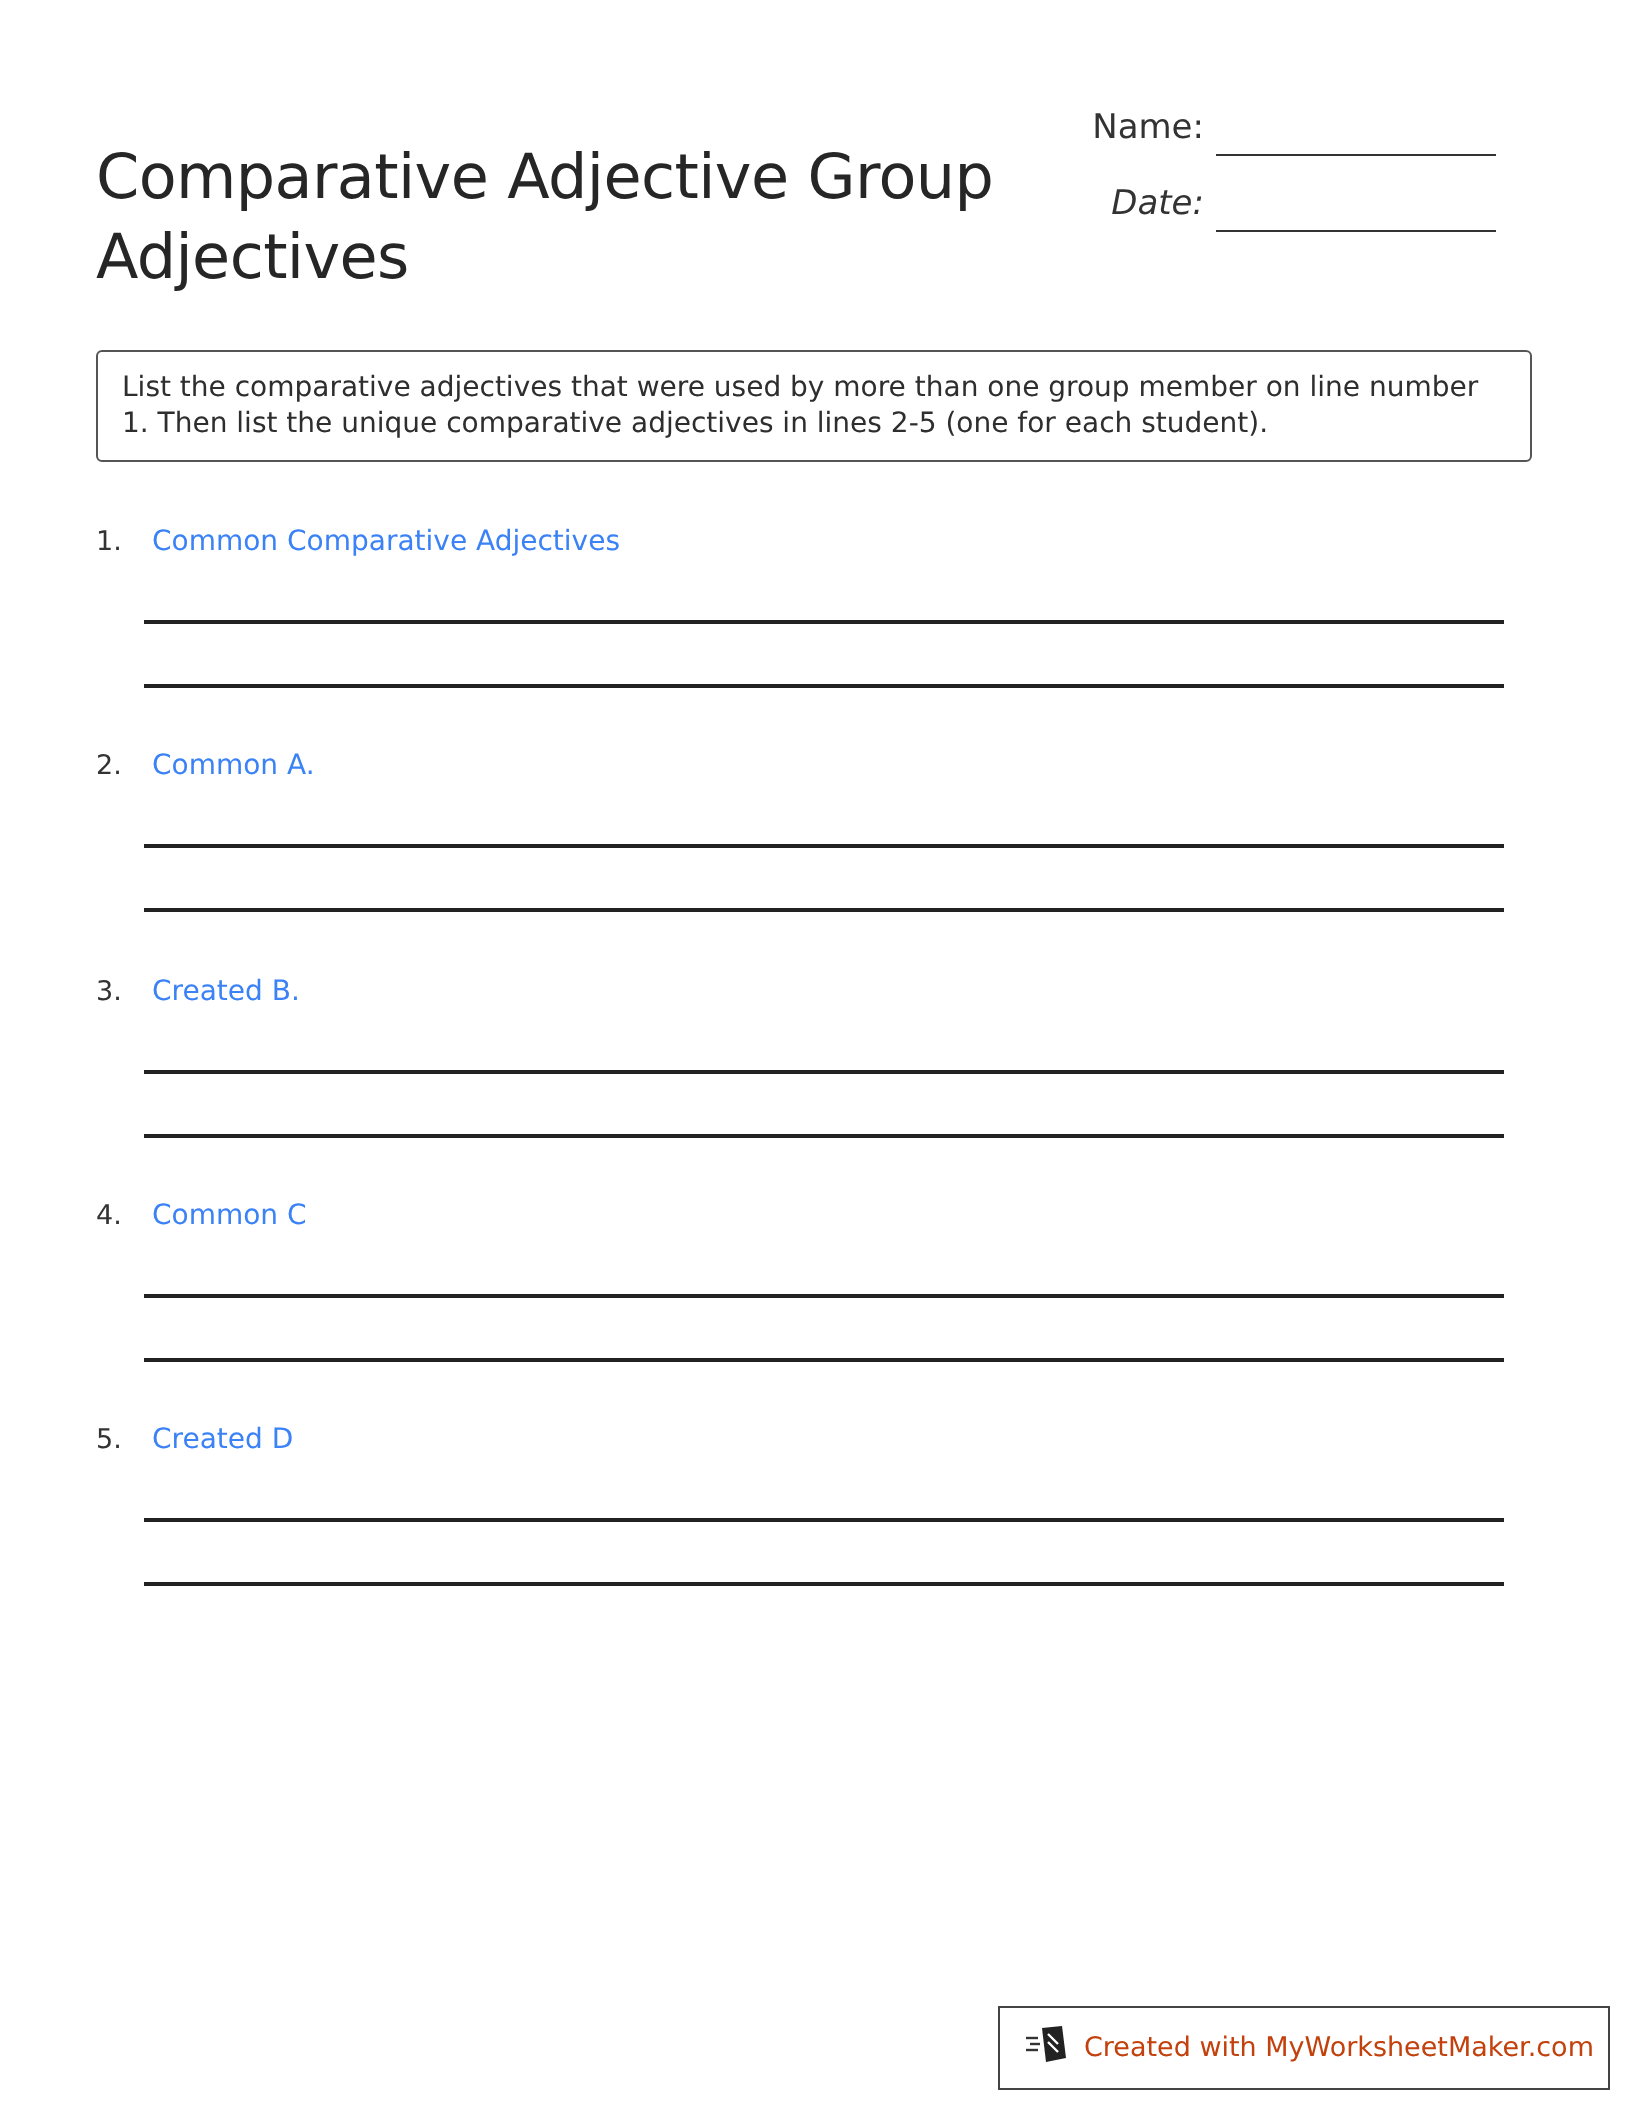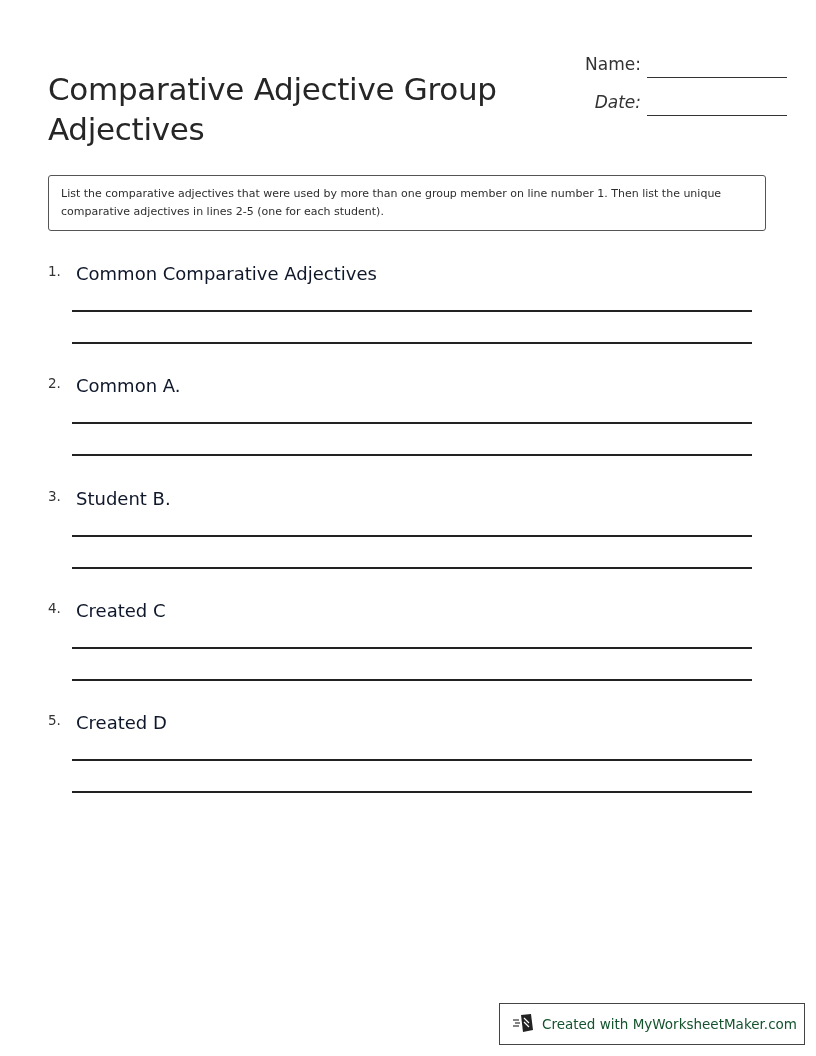--- a/index.html
+++ b/index.html
@@ -1,32 +1,32 @@
 <!DOCTYPE html>
 <html><head>
 <meta charset="utf-8">
 <style>
   html, body { margin: 0; padding: 0; background: #ffffff; }
   body { width: 816px; height: 1056px; position: relative; overflow: hidden;
          font-family: "DejaVu Sans", sans-serif; color: #2b2b2b; }
   .title { position: absolute; left: 48px; top: 48px; width: 470px;
            font-size: 31px; line-height: 40px; font-weight: normal; color: #262626; letter-spacing: -0.3px; }
-  .meta-row { position: absolute; left: 567px; width: 220px; height: 30px; }
+  .meta-row { position: absolute; left: 528px; width: 220px; height: 30px; }
   .meta-label { position: absolute; right: 146px; bottom: 4px; font-size: 17px; color: #333; }
   .meta-line { position: absolute; right: 0; bottom: 0; width: 140px; border-bottom: 1.5px solid #333; }
   .instructions { position: absolute; left: 48px; top: 175px; width: 718px; height: 56px;
                   box-sizing: border-box; border: 1.5px solid #555; border-radius: 3px;
-                  padding: 9px 12px; font-size: 11px; line-height: 18px; color: #2e2e2e; }
+                  padding: 9px 12px; font-size: 14px; line-height: 18px; color: #2e2e2e; }
   .item { position: absolute; left: 48px; width: 704px; }
   .item-num { position: absolute; left: 0; top: 0; font-size: 13.5px; color: #333; }
-  .item-label { position: absolute; left: 28px; top: 0; font-size: 18px; color: #0f172a; }
+  .item-label { position: absolute; left: 28px; top: 0; font-size: 14px; color: #3b82f6; }
   .answer-line { position: absolute; left: 24px; width: 680px; border-bottom: 2px solid #222; }
   .badge { position: absolute; left: 499px; top: 1003px; width: 306px; height: 42px;
            box-sizing: border-box; border: 1.5px solid #444; display: flex; align-items: center;
-           padding-left: 12px; font-size: 13.5px; color: #14532d; }
+           padding-left: 12px; font-size: 13.5px; color: #c2410c; }
   .badge svg { margin-right: 6px; }
 </style>
 </head>
 <body>
 
 <h1 class="title">Comparative Adjective Group Adjectives</h1>
 
 <div class="meta-row" style="top:48px;">
   <span class="meta-label">Name:</span>
   <span class="meta-line"></span>
@@ -49,28 +49,28 @@
 
 <div class="item" style="top:375px;">
   <span class="item-num">2.</span>
   <span class="item-label">Common A.</span>
   <div class="answer-line" style="top:47px;"></div>
   <div class="answer-line" style="top:79px;"></div>
 </div>
 
 <div class="item" style="top:488px;">
   <span class="item-num">3.</span>
-  <span class="item-label">Student B.</span>
+  <span class="item-label">Created B.</span>
   <div class="answer-line" style="top:47px;"></div>
   <div class="answer-line" style="top:79px;"></div>
 </div>
 
 <div class="item" style="top:600px;">
   <span class="item-num">4.</span>
-  <span class="item-label">Created C</span>
+  <span class="item-label">Common C</span>
   <div class="answer-line" style="top:47px;"></div>
   <div class="answer-line" style="top:79px;"></div>
 </div>
 
 <div class="item" style="top:712px;">
   <span class="item-num">5.</span>
   <span class="item-label">Created D</span>
   <div class="answer-line" style="top:47px;"></div>
   <div class="answer-line" style="top:79px;"></div>
 </div>

